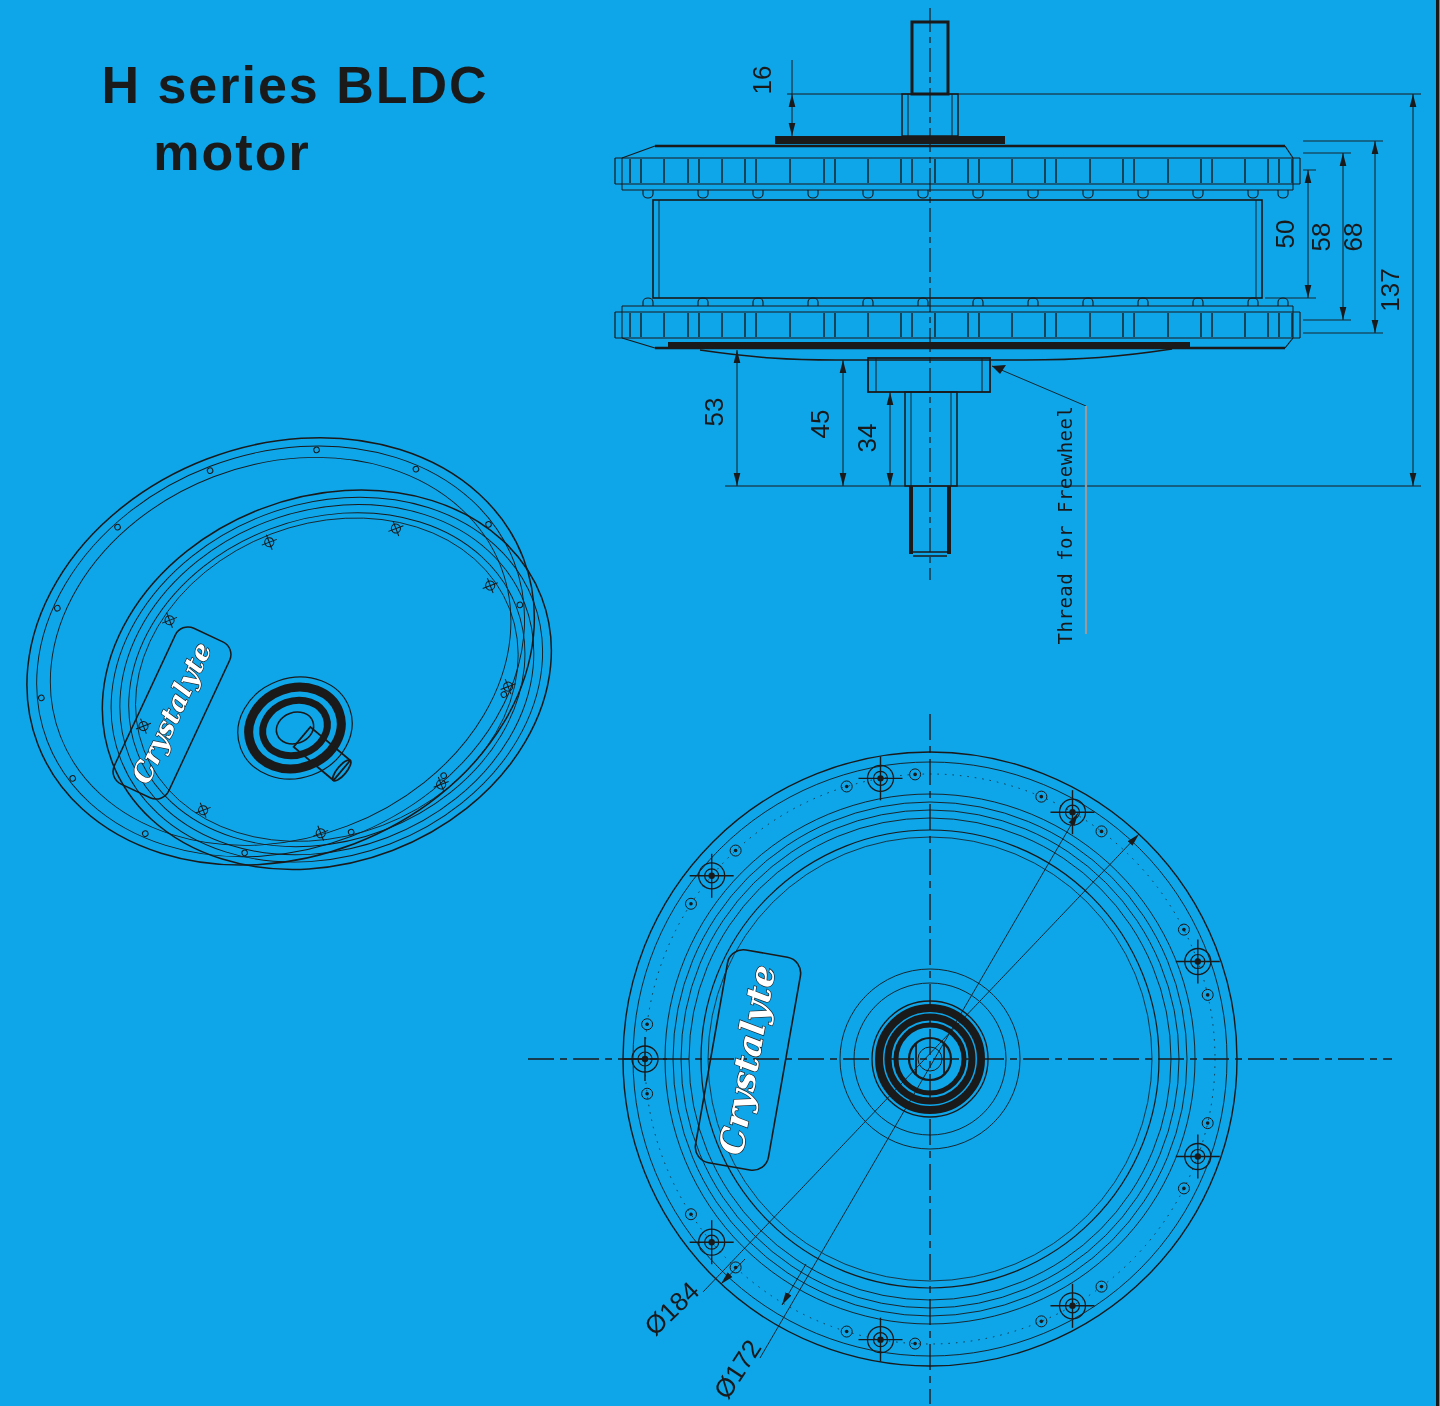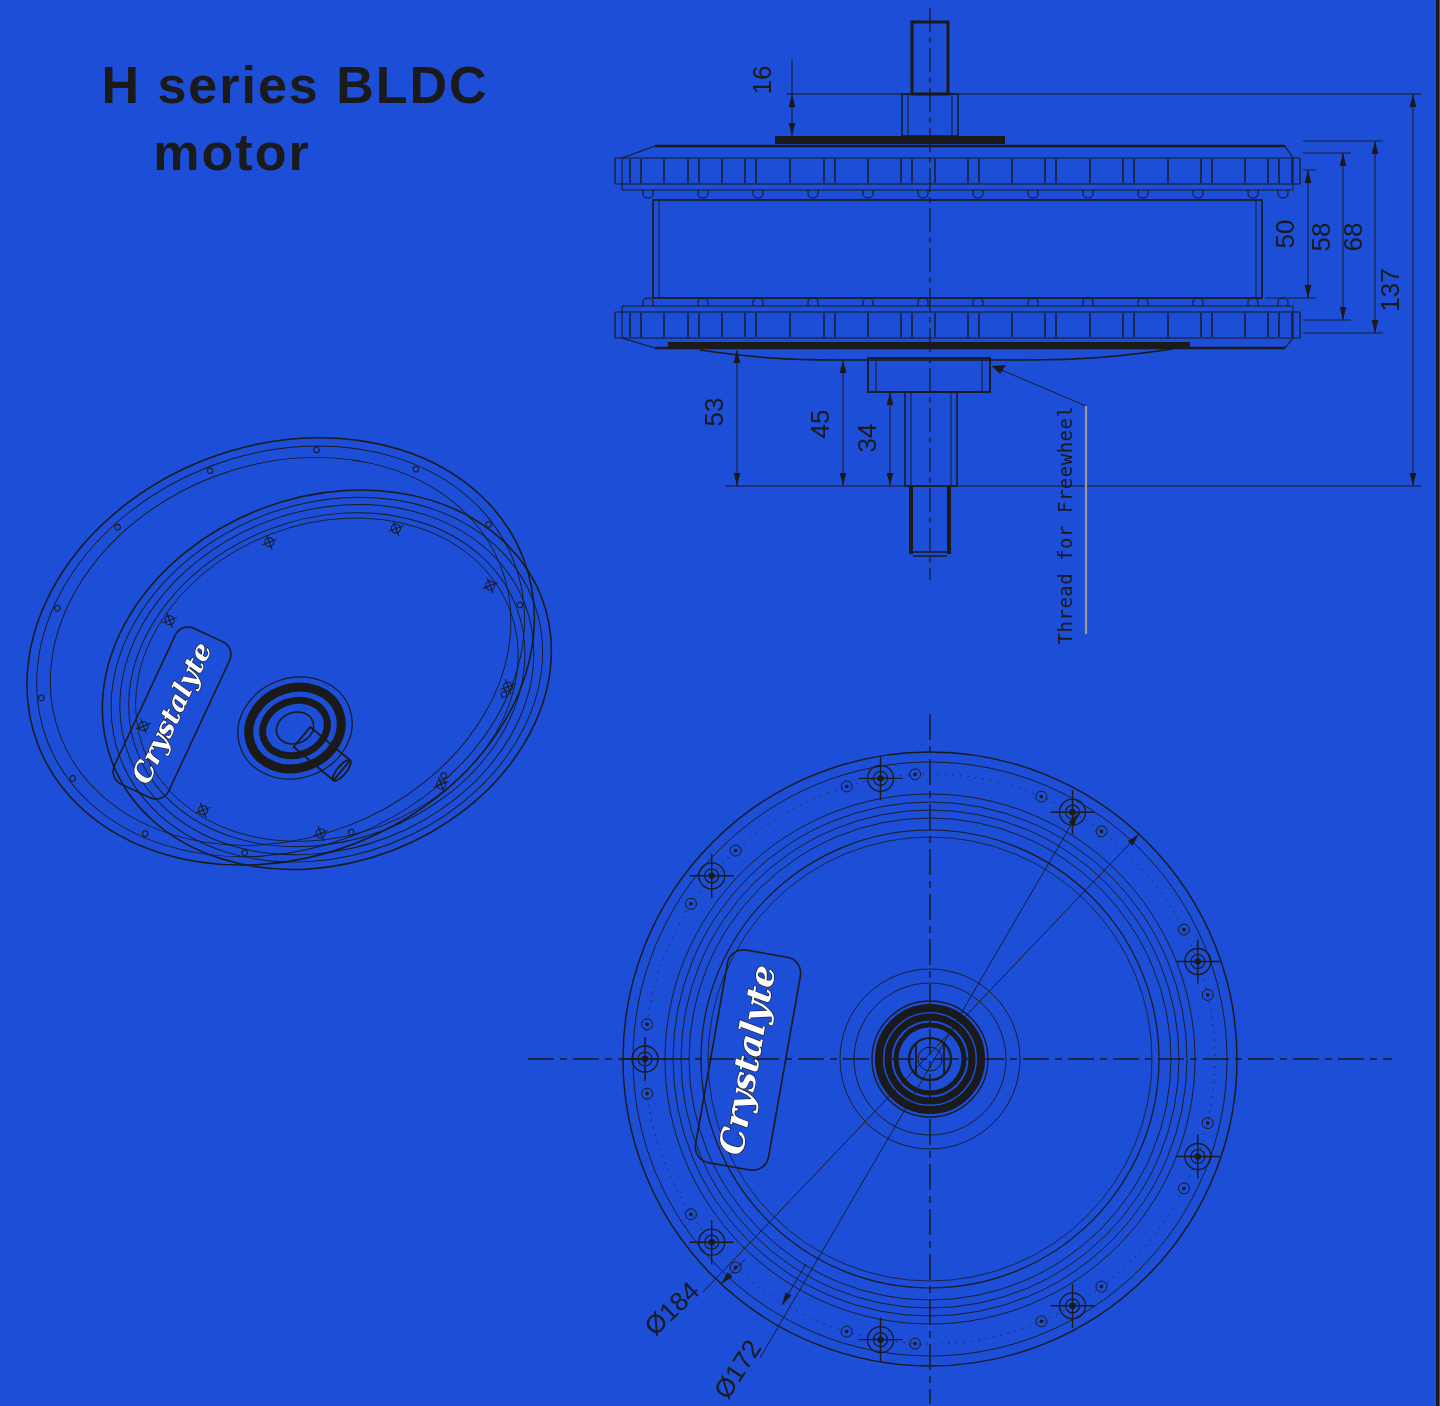--- a/index.html
+++ b/index.html
@@ -1,16 +1,16 @@
 <!DOCTYPE html>
 <html><head>
 <meta charset="utf-8">
 <style>
   html,body{margin:0;padding:0;background:#ffffff;}
-  .page{position:relative;width:1440px;height:1406px;background:#1d4ed8;overflow:hidden;
+  .page{position:relative;width:1440px;height:1406px;background:#0ea5e9;overflow:hidden;
         font-family:"Liberation Sans",sans-serif;}
   svg{position:absolute;left:0;top:0;}
   .ink{stroke:#1a1a1a;fill:none;}
   text{fill:#1a1a1a;}
   .dimtxt{font-family:"Liberation Sans",sans-serif;font-size:26px;}
   .calltxt{font-family:"DejaVu Sans Mono",monospace;font-size:19px;letter-spacing:0.5px;}
   .titletxt{font-family:"Liberation Sans",sans-serif;font-weight:bold;font-size:52px;letter-spacing:2px;}
   .logotxt{font-family:"DejaVu Serif",serif;font-weight:bold;font-style:italic;
            fill:#ffffff;stroke:#1a1a1a;stroke-width:1.3px;paint-order:stroke;}
 </style>

